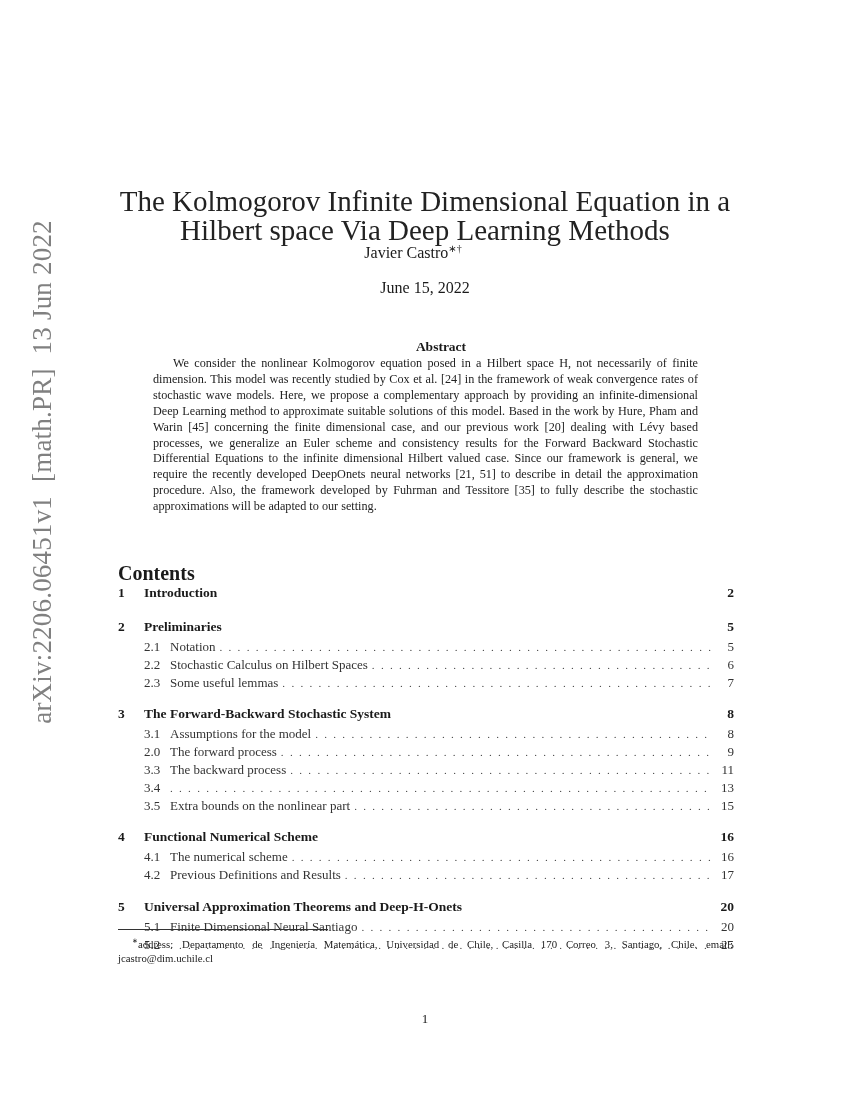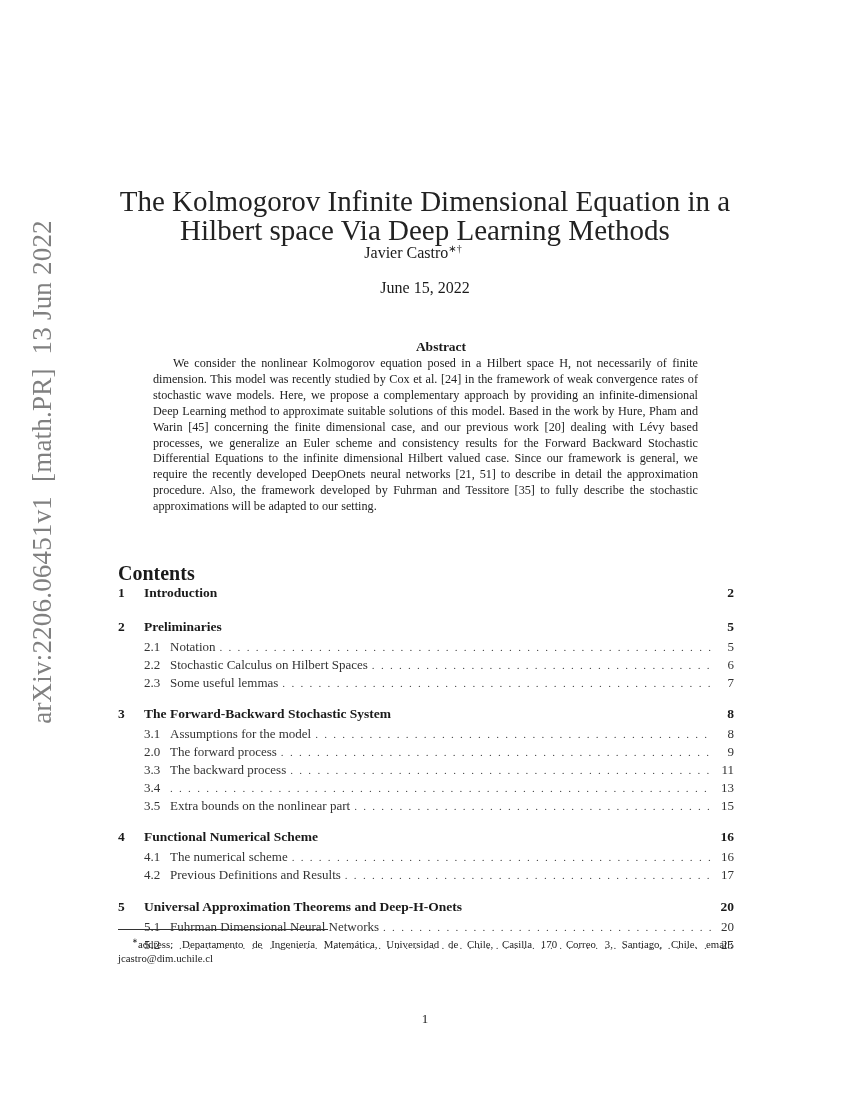--- a/index.html
+++ b/index.html
@@ -213,21 +213,21 @@
         </div>
       </div>
       <div class="toc-section">
         <div class="toc-main">
           <span class="num">5</span>
           <span class="label">Universal Approximation Theorems and Deep-H-Onets</span>
           <span class="page-no">20</span>
         </div>
         <div class="toc-sub">
           <span class="num">5.1</span>
-          <span class="label">Fuhrman Dimensional Neural Networks</span>
+          <span class="label">Finite Dimensional Neural Santiago</span>
           <span class="leader">........................................................................................................................</span>
           <span class="page-no">20</span>
         </div>
         <div class="toc-sub">
           <span class="num">5.2</span>
           <span class="leader">........................................................................................................................</span>
           <span class="page-no">25</span>
         </div>
       </div>
     </div>

